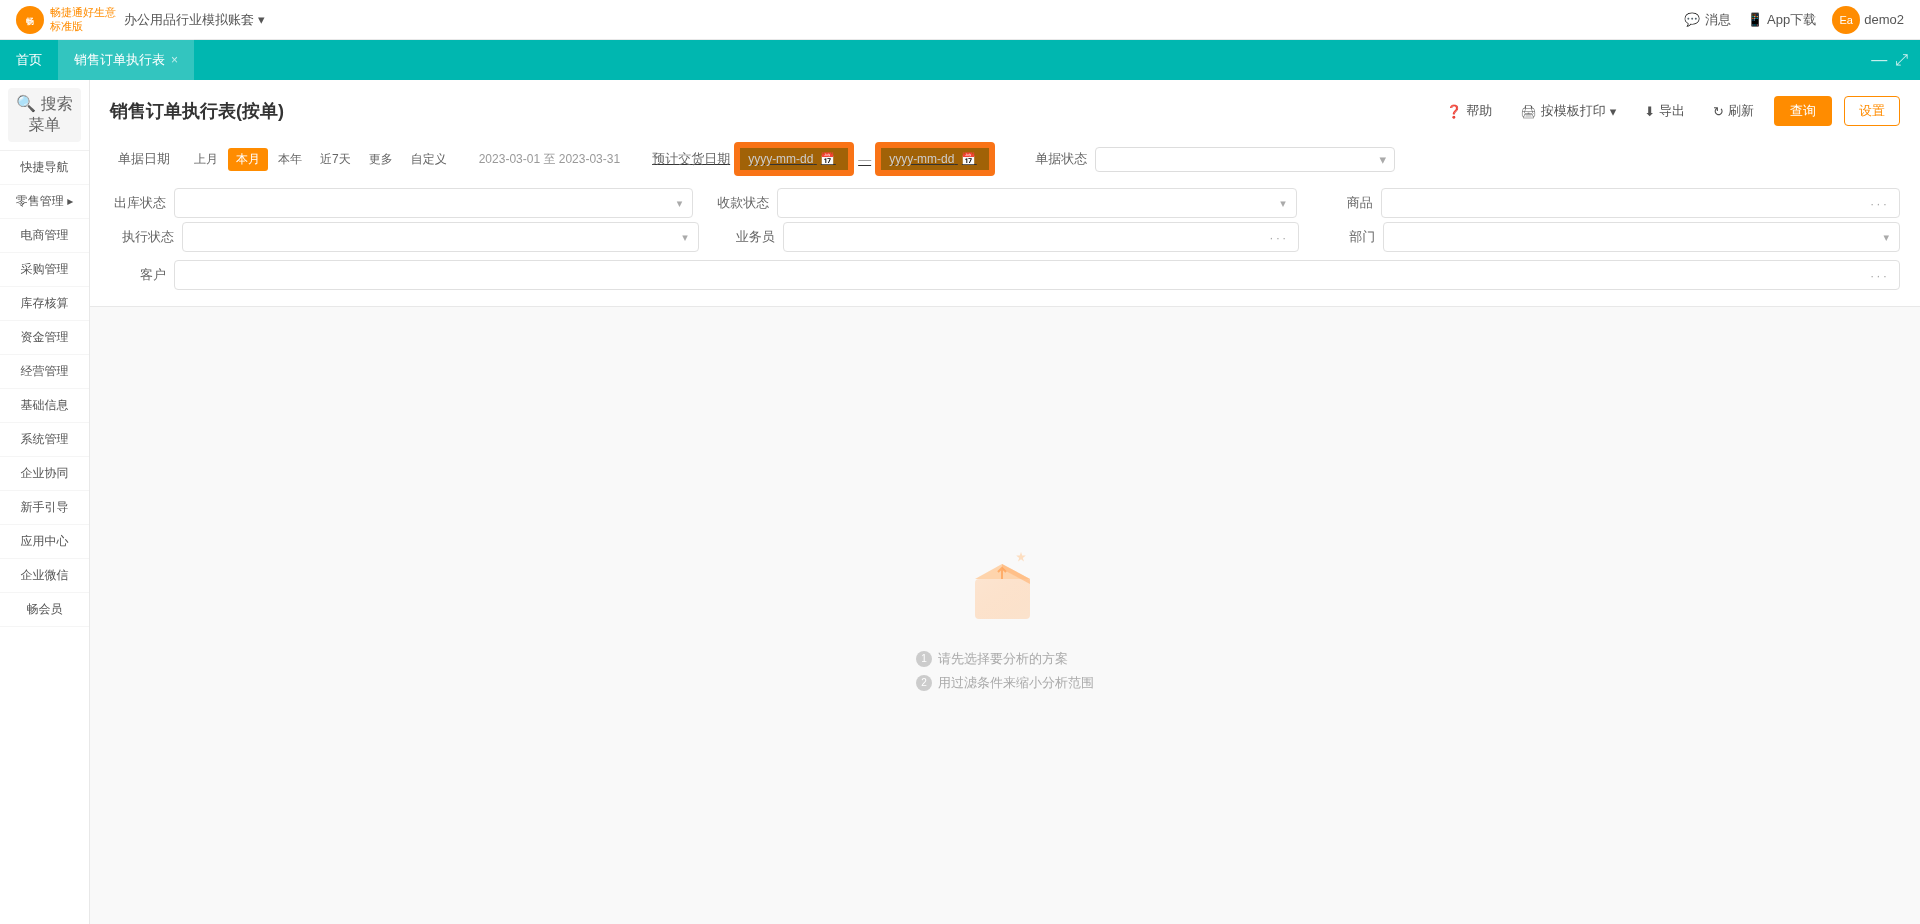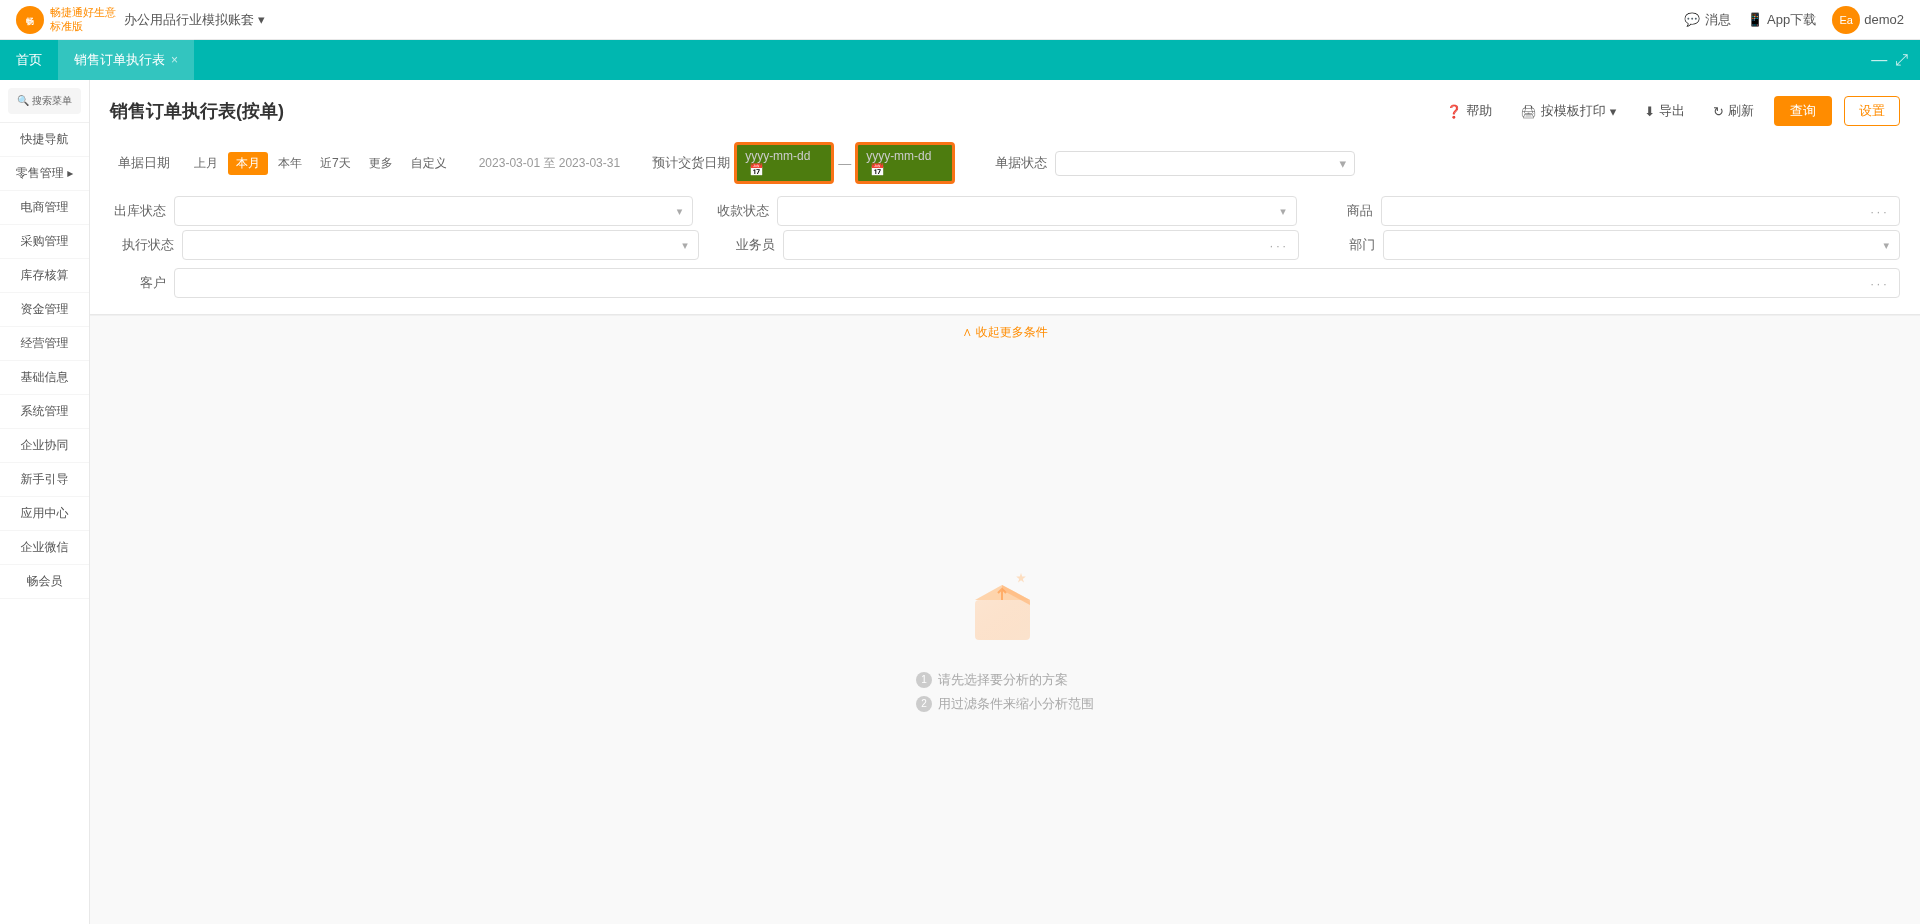--- a/index.html
+++ b/index.html
@@ -144,21 +144,21 @@
       padding: 8px;
       border-bottom: 1px solid #f0f0f0;
     }
     .sidebar-search-btn {
       width: 100%;
       padding: 6px;
       background: #f5f5f5;
       border: none;
       border-radius: 4px;
       color: #666;
-      font-size: 10px;
+      font-size: 16px;
       cursor: pointer;
       text-align: center;
     }
     .sidebar-nav-item {
       padding: 8px 4px;
       text-align: center;
       cursor: pointer;
       border-bottom: 1px solid #f5f5f5;
       color: #555;
       font-size: 12px;
@@ -301,29 +301,30 @@
     .date-range-text {
       color: #999;
       font-size: 12px;
       margin-left: 8px;
     }
     .date-input-group {
       display: flex;
       align-items: center;
       gap: 4px;
       margin-left: 16px;
+      text-decoration: underline;
     }
     .date-input {
-      border: 3px solid #f97316;
+      border: 6px solid #f97316;
       border-radius: 4px;
       padding: 4px 8px;
       font-size: 12px;
       color: #999;
-      width: 100px;
-      background: #4d7c0f;
+      width: 120px;
+      background: #a16207;
     }
     .date-sep {
       color: #999;
     }
     .status-select {
       display: flex;
       align-items: center;
       border: 1px solid #ddd;
       border-radius: 4px;
       padding: 4px 8px;
@@ -689,24 +690,20 @@
 
           <div style="display:flex; align-items:center; gap:8px; margin-top: 8px;">
             <span class="filter-item-label" style="min-width:56px; text-align:right; color:#666; font-size:13px;">客户</span>
             <div class="filter-control" style="width:280px;">
               <span></span>
               <span class="dots">···</span>
             </div>
           </div>
         </div>
 
-        <div class="collapse-btn">
-          <span>∧</span>
-          <span>收起更多条件</span>
-        </div>
 
         <div class="results-area">
           <div class="empty-state">
 
             <svg class="empty-icon" viewBox="0 0 100 100">
               <defs>
                 <linearGradient id="boxGrad" x1="0%" y1="0%" x2="100%" y2="100%">
                   <stop offset="0%" style="stop-color:#ffd4b0;stop-opacity:0.8"></stop>
                   <stop offset="100%" style="stop-color:#ffb87a;stop-opacity:0.5"></stop>
                 </linearGradient>

